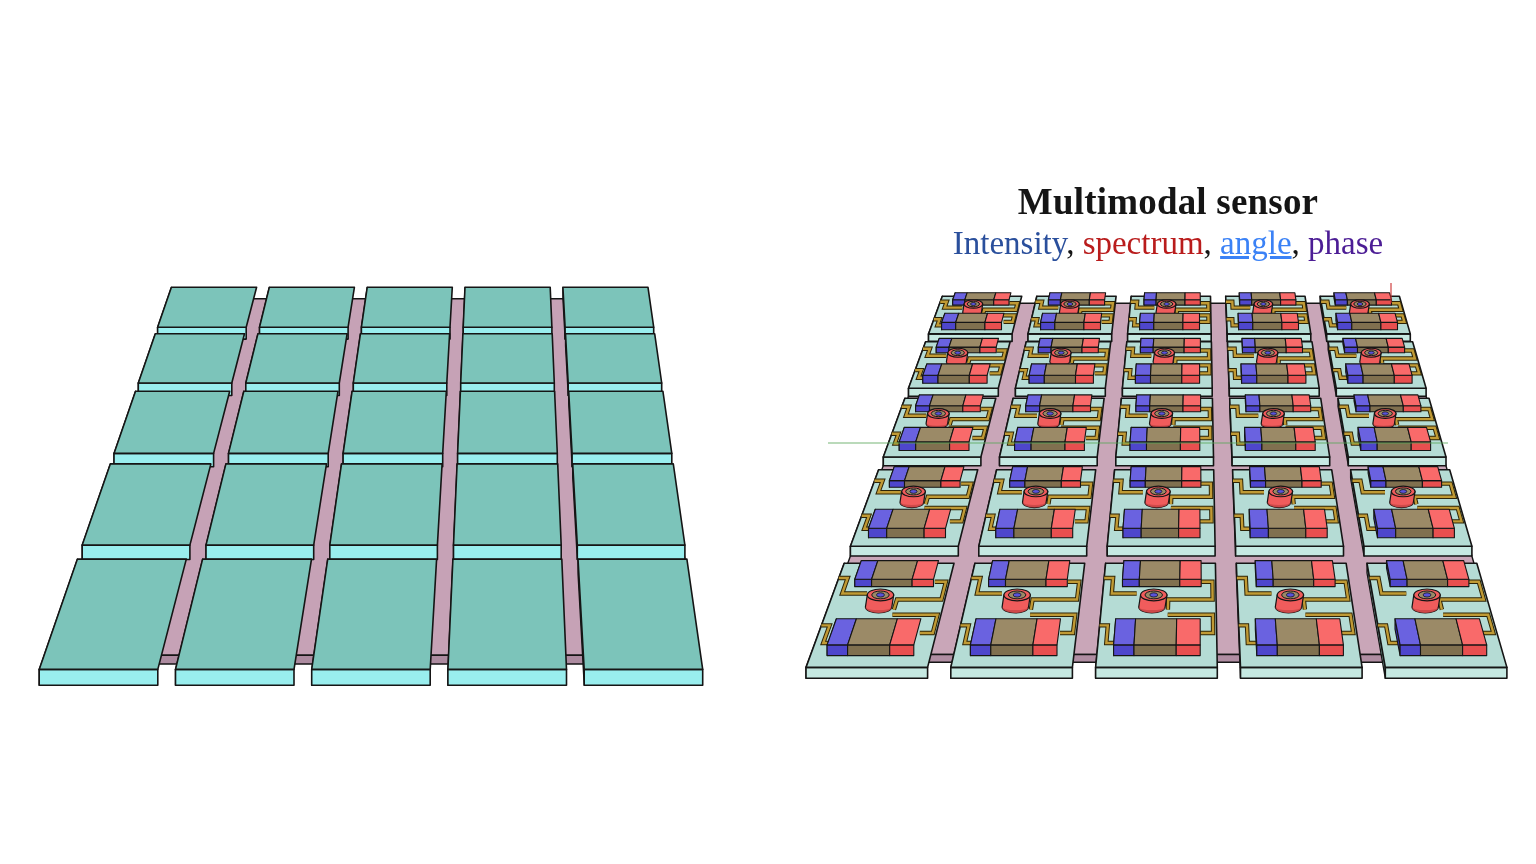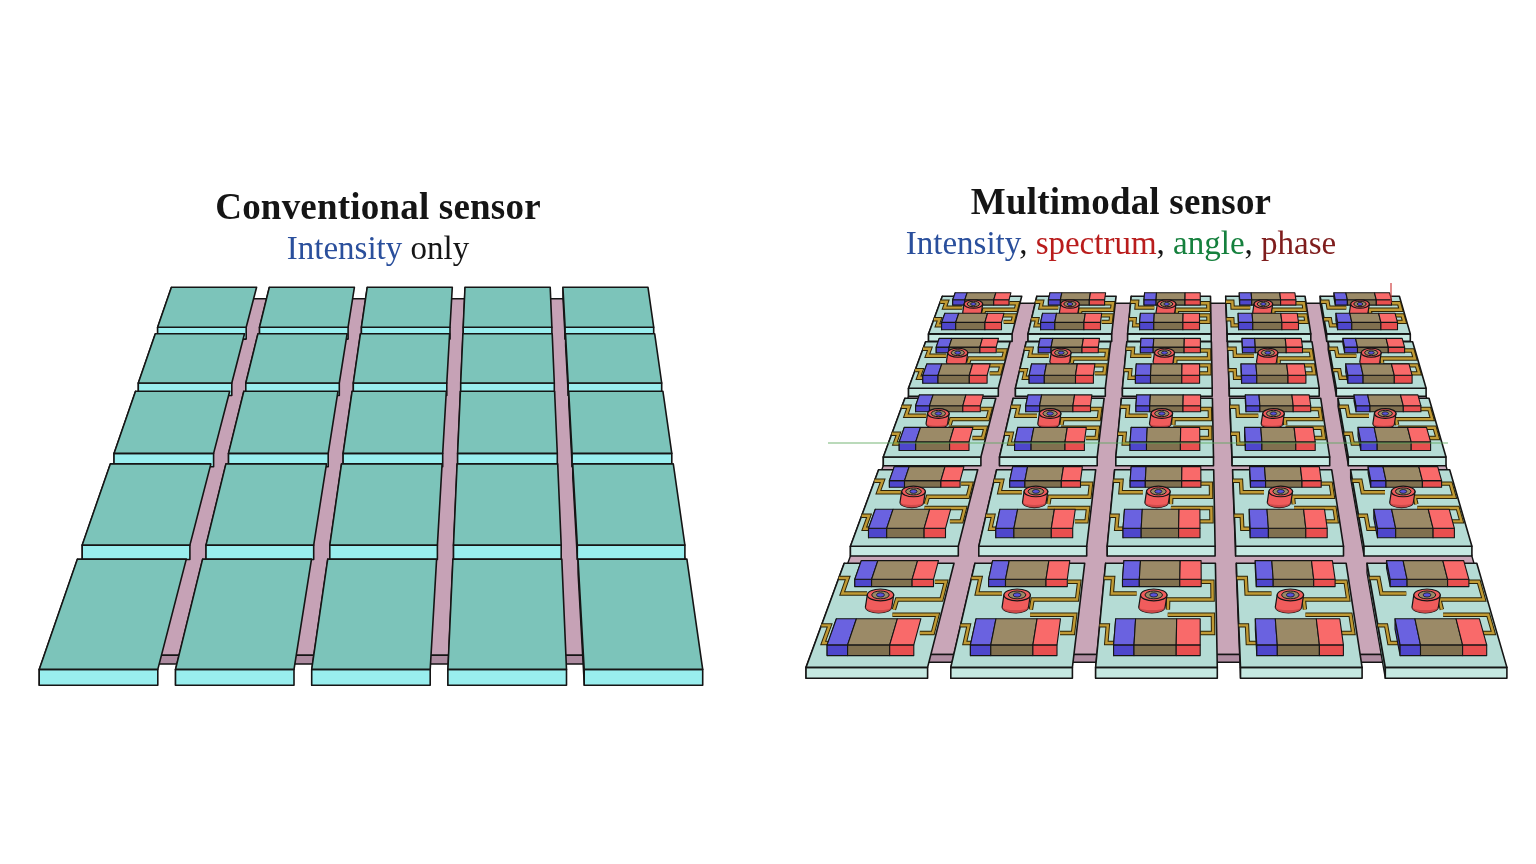--- a/index.html
+++ b/index.html
@@ -3,21 +3,21 @@
 <meta charset="utf-8">
 <style>
   html,body{margin:0;padding:0;background:#ffffff;}
   .stage{position:relative;width:1536px;height:864px;overflow:hidden;background:#ffffff;
          font-family:"Liberation Serif","DejaVu Serif",serif;}
   .stage svg{position:absolute;left:0;top:0;}
   .caption{position:absolute;text-align:center;transform:translateX(-50%);white-space:nowrap;}
   .caption .title{font-weight:bold;font-size:37px;line-height:1.12;color:#151515;letter-spacing:0.2px;}
   .caption .subtitle{font-size:33px;line-height:1.1;margin-top:3px;}
   #cap-left{left:378px;top:186px;}
-  #cap-right{left:1121px;top:181px;}
+  #cap-right{left:1168px;top:181px;}
 </style>
 </head>
 <body>
 
 <div class="stage">
   <svg id="scene" width="1536" height="864" viewBox="0 0 1536 864">
       <g>
         <path d="M49.5 655.3L698.5 655.3L648.0 298.7L171.4 298.7Z" fill="#c6a2b6" stroke="#151515" stroke-width="1.4" stroke-linejoin="round"></path>
         <path d="M49.5 655.3L698.5 655.3L698.5 664.0L49.5 664.0Z" fill="#ad8ba0" stroke="#151515" stroke-width="1.4" stroke-linejoin="round"></path>
         <path d="M157.6 339.1L157.6 327.2L171.4 287.3L171.4 298.7Z" fill="#2d6b60" stroke="#151515" stroke-width="1.3" stroke-linejoin="round"></path>
@@ -847,22 +847,18 @@
         <path d="M1400.1 644.9L1420.5 644.9L1414.9 618.7L1395.0 618.7Z" fill="#6a62e0" stroke="#151515" stroke-width="1.1" stroke-linejoin="round"></path>
         <path d="M1420.5 655.6L1462.6 655.6L1462.6 644.9L1420.5 644.9Z" fill="#80704f" stroke="#151515" stroke-width="1.1" stroke-linejoin="round"></path>
         <path d="M1420.5 644.9L1462.6 644.9L1456.0 618.7L1414.9 618.7Z" fill="#9b8a67" stroke="#151515" stroke-width="1.1" stroke-linejoin="round"></path>
         <path d="M1462.6 655.6L1486.7 655.6L1486.7 644.9L1462.6 644.9Z" fill="#e84f4f" stroke="#151515" stroke-width="1.1" stroke-linejoin="round"></path>
         <path d="M1462.6 644.9L1486.7 644.9L1479.4 618.7L1456.0 618.7Z" fill="#f96a6a" stroke="#151515" stroke-width="1.1" stroke-linejoin="round"></path>
       </g>
       <line x1="828" y1="443" x2="1448" y2="443" stroke="#59a659" stroke-width="1.3" opacity="0.55"></line>
       <line x1="1391" y1="283" x2="1391" y2="303" stroke="#cc3333" stroke-width="1.4" opacity="0.8"></line>
     </svg>
 
-  <div class="caption" id="cap-left">
-    <div class="title">Conventional sensor</div>
-    <div class="subtitle" id="sub-left"><span style="color: rgb(42, 79, 156);">Intensity</span><span style="color: rgb(21, 21, 21);"> only</span></div>
-  </div>
 
   <div class="caption" id="cap-right">
     <div class="title">Multimodal sensor</div>
-    <div class="subtitle" id="sub-right"><span style="color: rgb(42, 79, 156);">Intensity</span><span style="color: rgb(21, 21, 21);">, </span><span style="color: #b91c1c;">spectrum</span><span style="color: rgb(21, 21, 21);">, </span><span style="color: #15803d;">angle</span><span style="color: rgb(21, 21, 21);">, </span><span style="color: #7f1d1d; text-align: right;">phase</span></div>
+    <div class="subtitle" id="sub-right"><span style="color: rgb(42, 79, 156);">Intensity</span><span style="color: rgb(21, 21, 21);">, </span><span style="color: #b91c1c;">spectrum</span><span style="color: rgb(21, 21, 21);">, </span><span style="color: #3b82f6; text-decoration: underline;">angle</span><span style="color: rgb(21, 21, 21);">, </span><span style="color: #4c1d95; text-align: right;">phase</span></div>
   </div>
 </div>
 
 </body></html>

